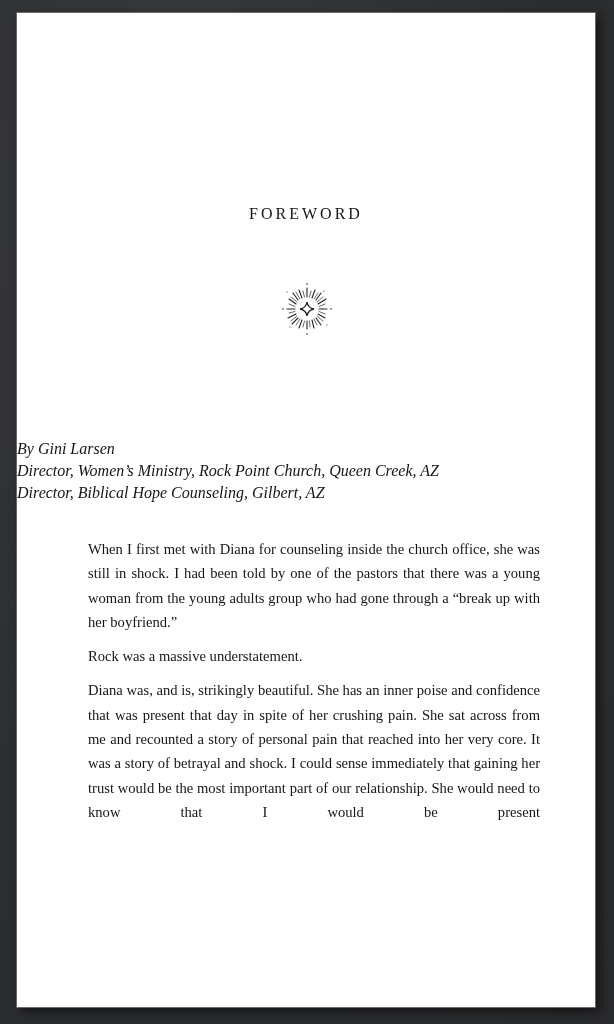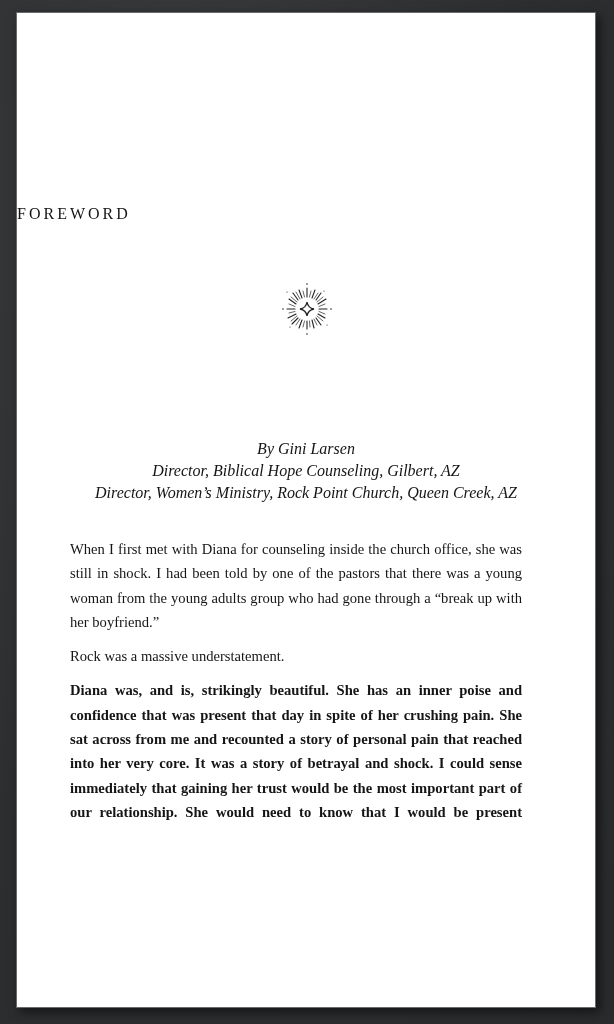--- a/index.html
+++ b/index.html
@@ -12,35 +12,35 @@
   }
   .page {
     position: absolute; left: 16px; top: 12px; width: 580px; height: 996px;
     background: #ffffff;
     border: 1px solid #6a6a6a;
     box-sizing: border-box;
     box-shadow: 4px 4px 10px rgba(0,0,0,0.55);
   }
   .title {
     position: absolute; left: 0; right: 0; top: 192px;
-    text-align: left; font-size: 16px; letter-spacing: 3px; color: #151515;
+    text-align: center; font-size: 16px; letter-spacing: 3px; color: #151515;
   }
   .ornament {
     position: absolute; left: 262px; top: 268px; width: 56px; height: 56px;
   }
   .byline {
     position: absolute; left: 0; right: 0; top: 425px;
-    text-align: center; font-style: italic; font-size: 16px; line-height: 22px; color: #151515;
+    text-align: left; font-style: italic; font-size: 16px; line-height: 22px; color: #151515;
   }
   .body-text {
-    position: absolute; left: 53px; width: 452px; top: 524px;
+    position: absolute; left: 71px; width: 452px; top: 524px;
     font-size: 14.6px; line-height: 24.3px; color: #151515; text-align: justify;
   }
   .body-text p { margin: 0 0 10px 0; }
-  .body-text p.last { text-align-last: justify; font-weight: bold; }
+  .body-text p.last { text-align-last: justify; }
 </style>
 </head>
 <body>
 
 <div class="page">
   <div class="title">FOREWORD</div>
 
   <svg class="ornament" viewBox="0 0 56 56">
     <g stroke="#222" stroke-linecap="round" fill="none">
       <g stroke-width="1.1">
@@ -88,22 +88,22 @@
         <circle cx="4" cy="28" r="0.8"></circle>
       <circle cx="45" cy="10" r="0.6"></circle>
         <circle cx="11" cy="46" r="0.6"></circle>
       <circle cx="48" cy="44" r="0.6"></circle>
         <circle cx="8" cy="11" r="0.6"></circle>
     </g>
   </svg>
 
   <div class="byline">
     <div>By Gini Larsen</div>
+    <div>Director, Women’s Ministry, Rock Point Church, Queen Creek, AZ</div>
     <div>Director, Biblical Hope Counseling, Gilbert, AZ</div>
-    <div>Director, Women’s Ministry, Rock Point Church, Queen Creek, AZ</div>
   </div>
 
   <div class="body-text">
     <p>When I first met with Diana for counseling inside the church office, she was still in shock. I had been told by one of the pastors that there was a young woman from the young adults group who had gone through a “break up with her boyfriend.”</p>
     <p>Rock was a massive understatement.</p>
     <p class="last">Diana was, and is, strikingly beautiful.  She has an inner poise and confidence that was present that day in spite of her crushing pain. She sat across from me and recounted a story of personal pain that reached into her very core. It was a story of betrayal and shock. I could sense immediately that gaining her trust would be the most important part of our relationship. She would need to know that I would be present</p>
   </div>
 </div>
 
 </body></html>

